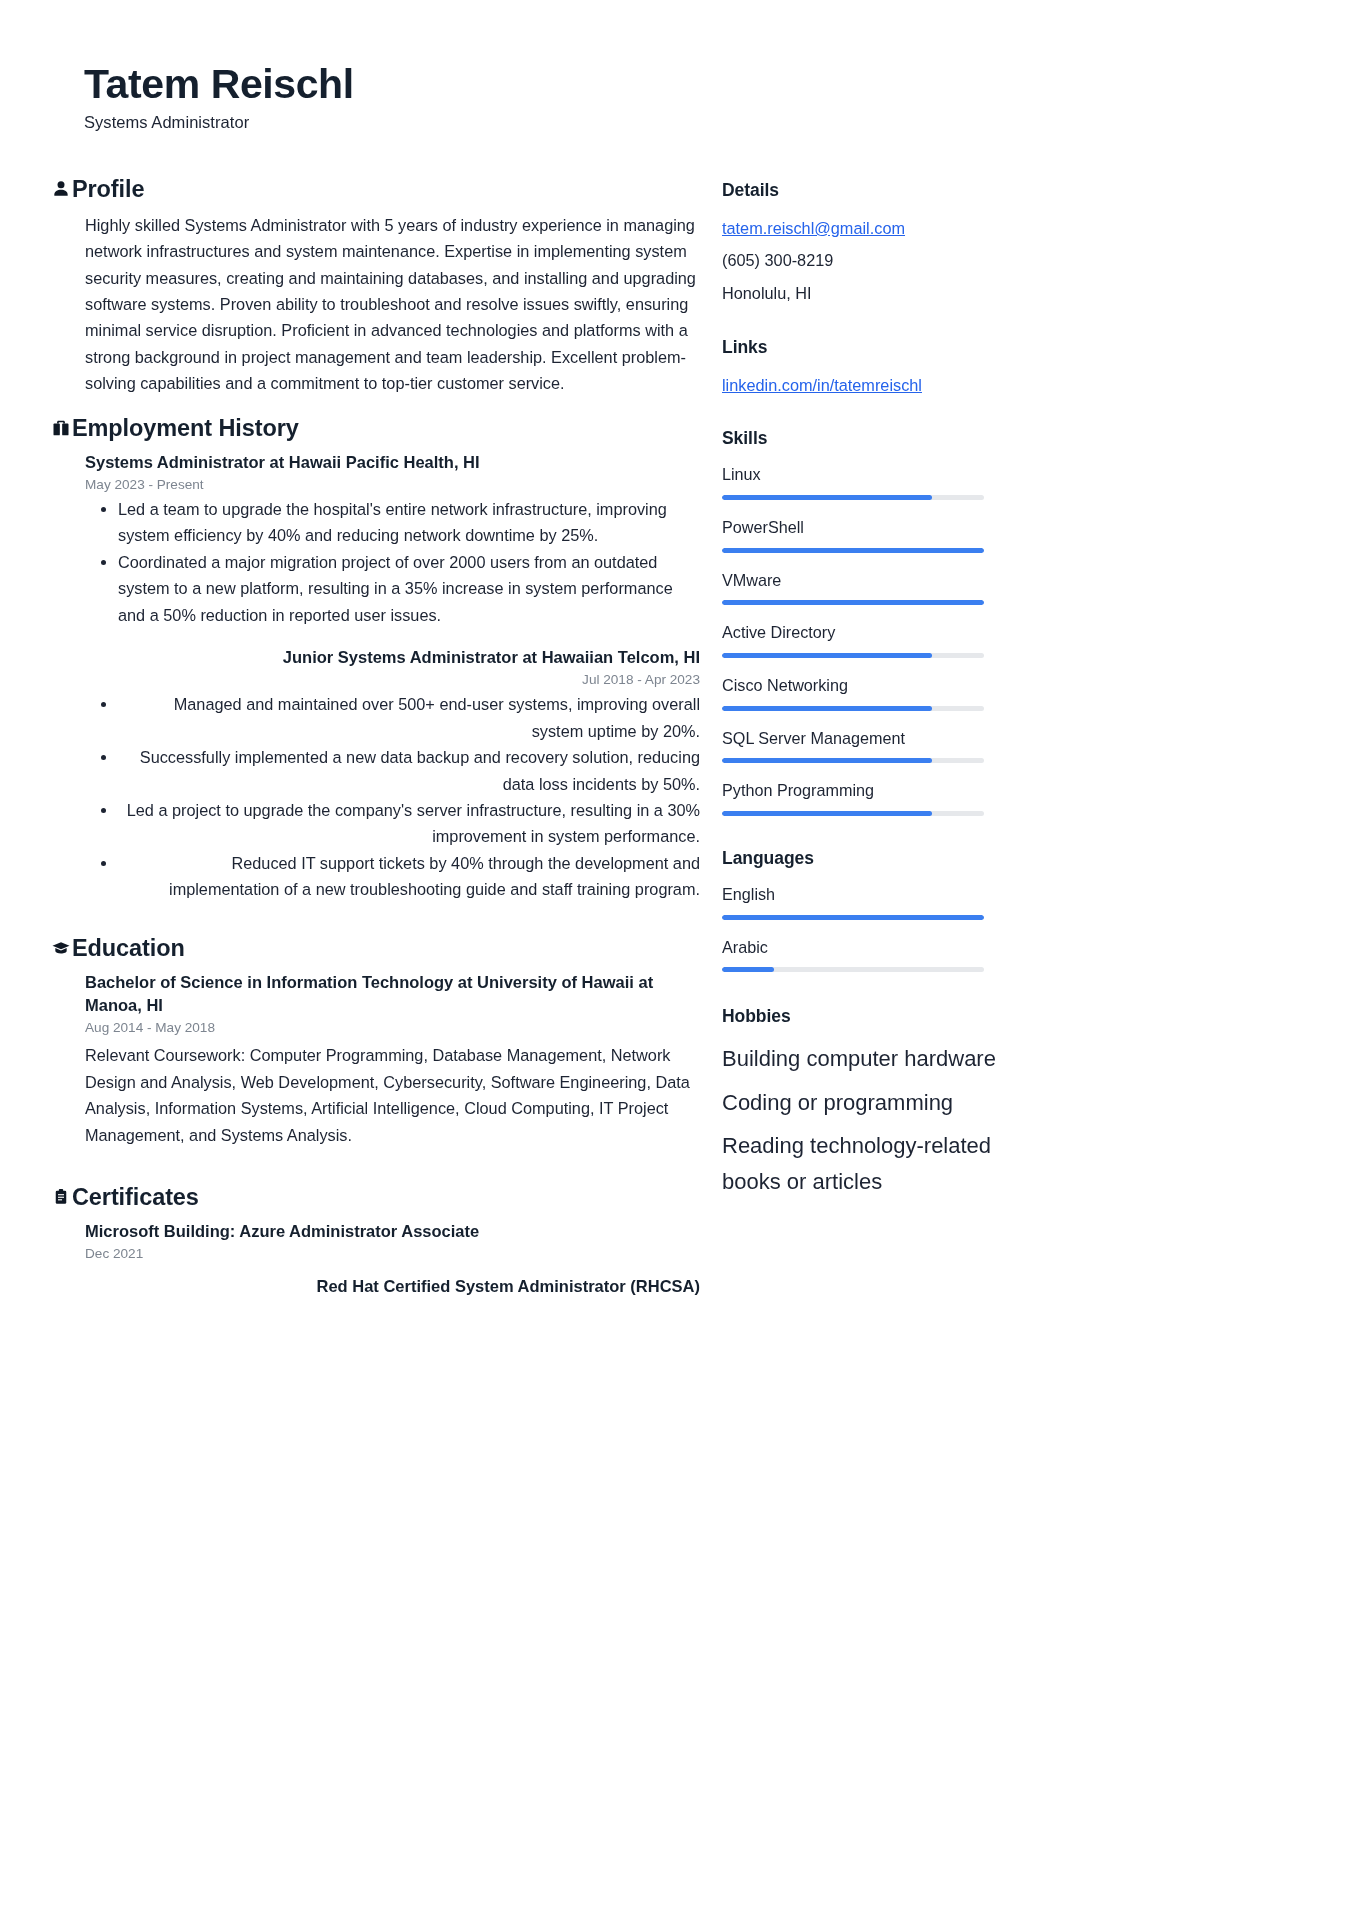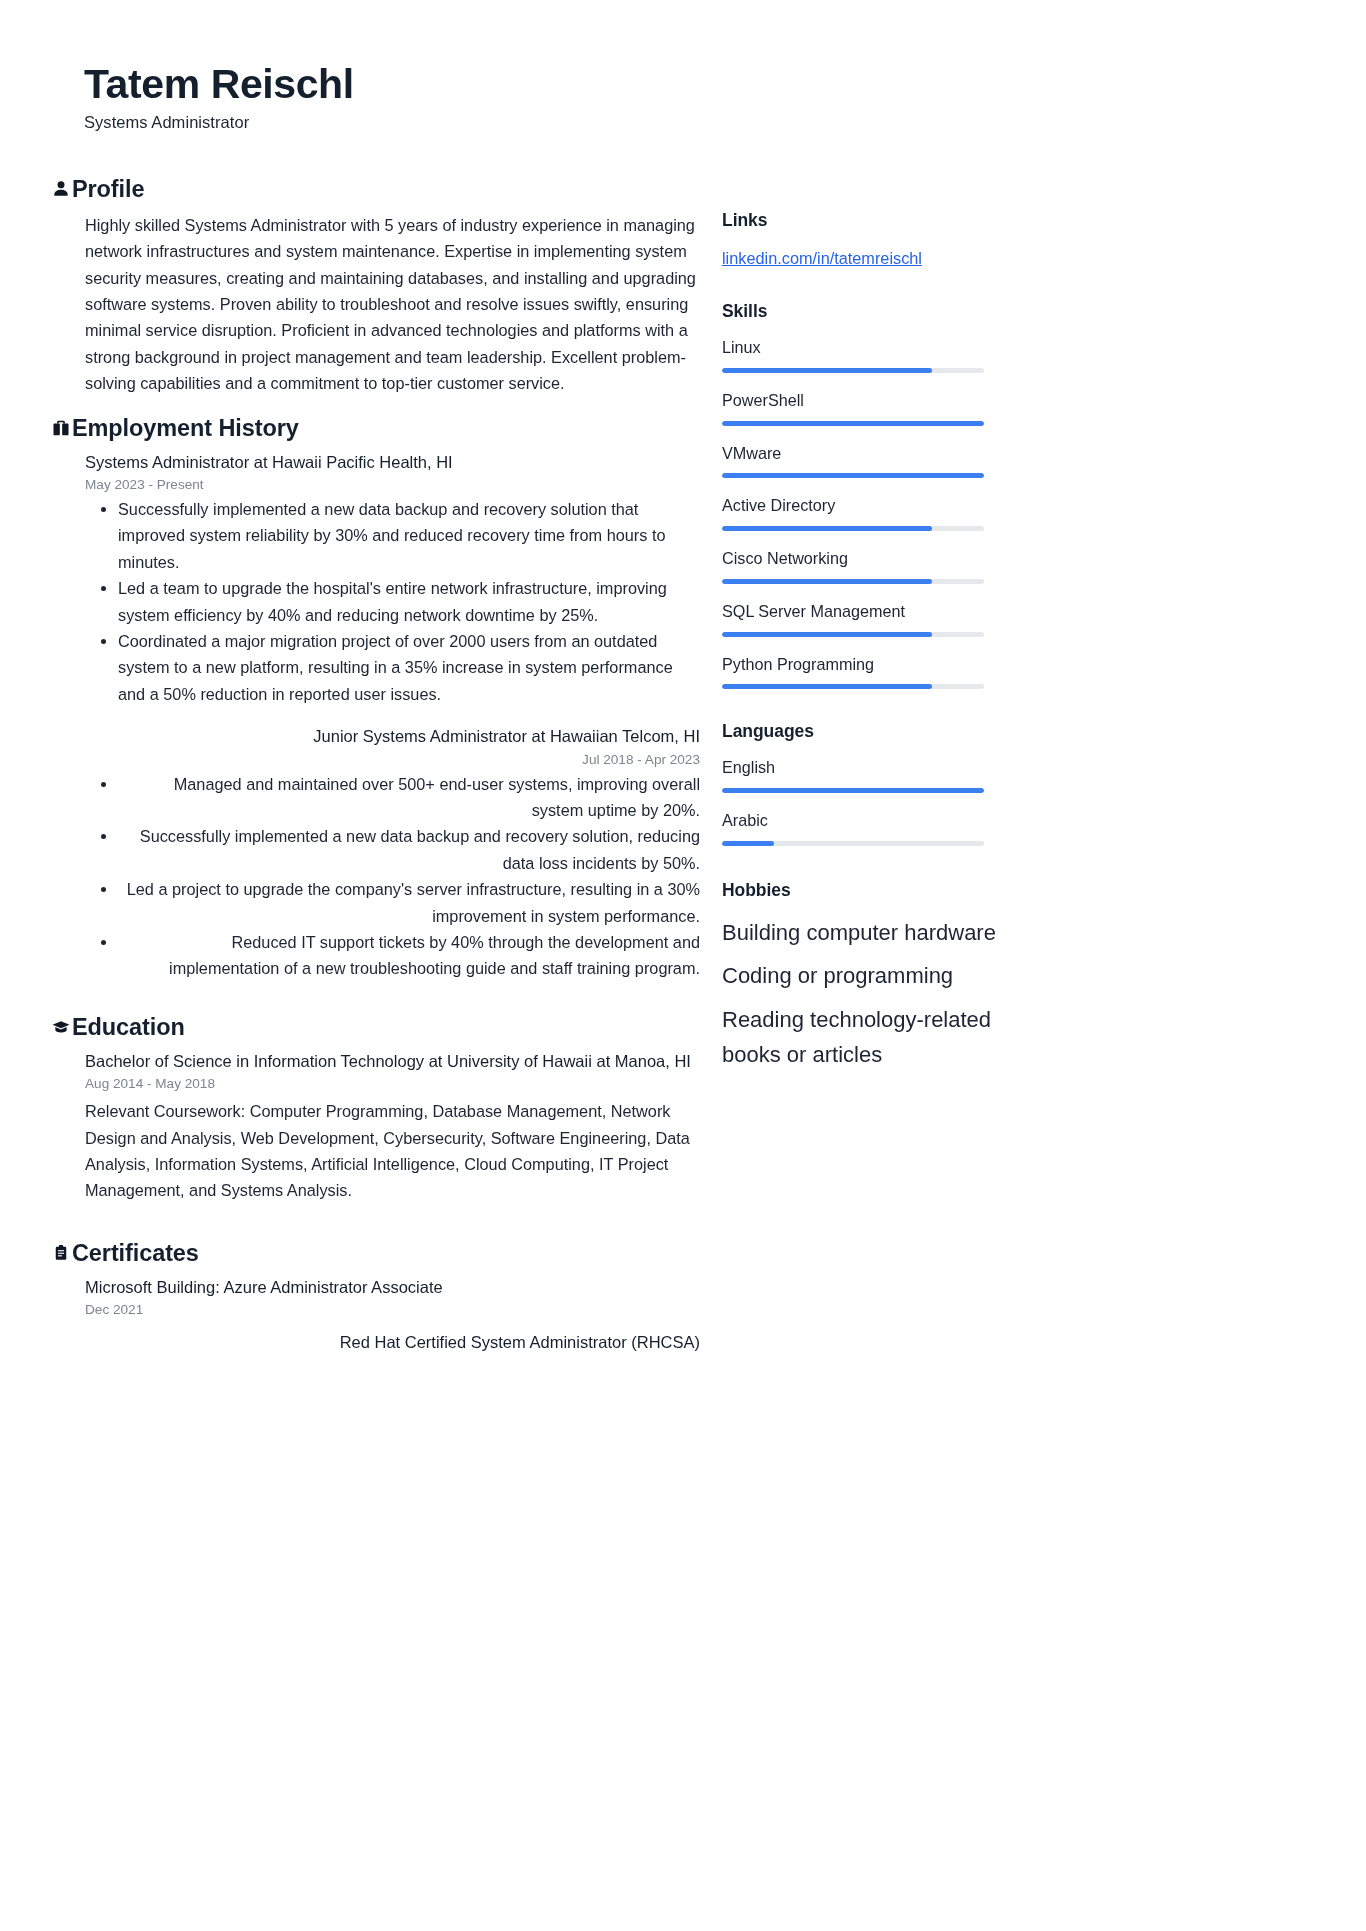--- a/index.html
+++ b/index.html
@@ -89,21 +89,21 @@
   .para {
     font-size: 16.3px;
     line-height: 1.62;
     color: #1d2433;
   }
 
   .entry { margin-bottom: 2px; }
   .entry + .entry { margin-top: 18px; text-align: right; }
   .entry-title {
     font-size: 16.5px;
-    font-weight: 400;
+    font-weight: 700;
     color: #15202e;
     line-height: 1.42;
   }
   .entry-date {
     font-size: 13.6px;
     color: #7d8590;
     margin-top: 3px;
     margin-bottom: 4px;
   }
   .entry-desc {
@@ -231,21 +231,20 @@
             </svg>
           </span>
           <span class="section-title">Employment History</span>
         </div>
         <div class="section-body">
 
           <div class="entry">
             <div class="entry-title">Systems Administrator at Hawaii Pacific Health, HI</div>
             <div class="entry-date">May 2023 - Present</div>
             <ul class="bullets">
-              <li>Successfully implemented a new data backup and recovery solution that improved system reliability by 30% and reduced recovery time from hours to minutes.</li>
               <li>Led a team to upgrade the hospital's entire network infrastructure, improving system efficiency by 40% and reducing network downtime by 25%.</li>
               <li>Coordinated a major migration project of over 2000 users from an outdated system to a new platform, resulting in a 35% increase in system performance and a 50% reduction in reported user issues.</li>
             </ul>
           </div>
 
           <div class="entry">
             <div class="entry-title">Junior Systems Administrator at Hawaiian Telcom, HI</div>
             <div class="entry-date">Jul 2018 - Apr 2023</div>
             <ul class="bullets">
               <li>Managed and maintained over 500+ end-user systems, improving overall system uptime by 20%.</li>
@@ -298,20 +297,26 @@
           <div class="entry" style="margin-top:14px;">
             <div class="entry-title">Red Hat Certified System Administrator (RHCSA)</div>
           </div>
         </div>
       </div>
 
     </div>
 
     <div class="col-right">
 
+      <div class="side-section">
+        <div class="side-title">Details</div>
+        <a class="side-link" style="color: rgb(37, 99, 235);">tatem.reischl@gmail.com</a>
+        <div class="side-line">(605) 300-8219</div>
+        <div class="side-line">Honolulu, HI</div>
+      </div>
 
       <div class="side-section" style="margin-top:30px;">
         <div class="side-title">Links</div>
         <a class="side-link" style="color: rgb(37, 99, 235);">linkedin.com/in/tatemreischl</a>
       </div>
 
       <div class="side-section" style="margin-top:30px;">
         <div class="side-title">Skills</div>
 
         <div class="rated">

